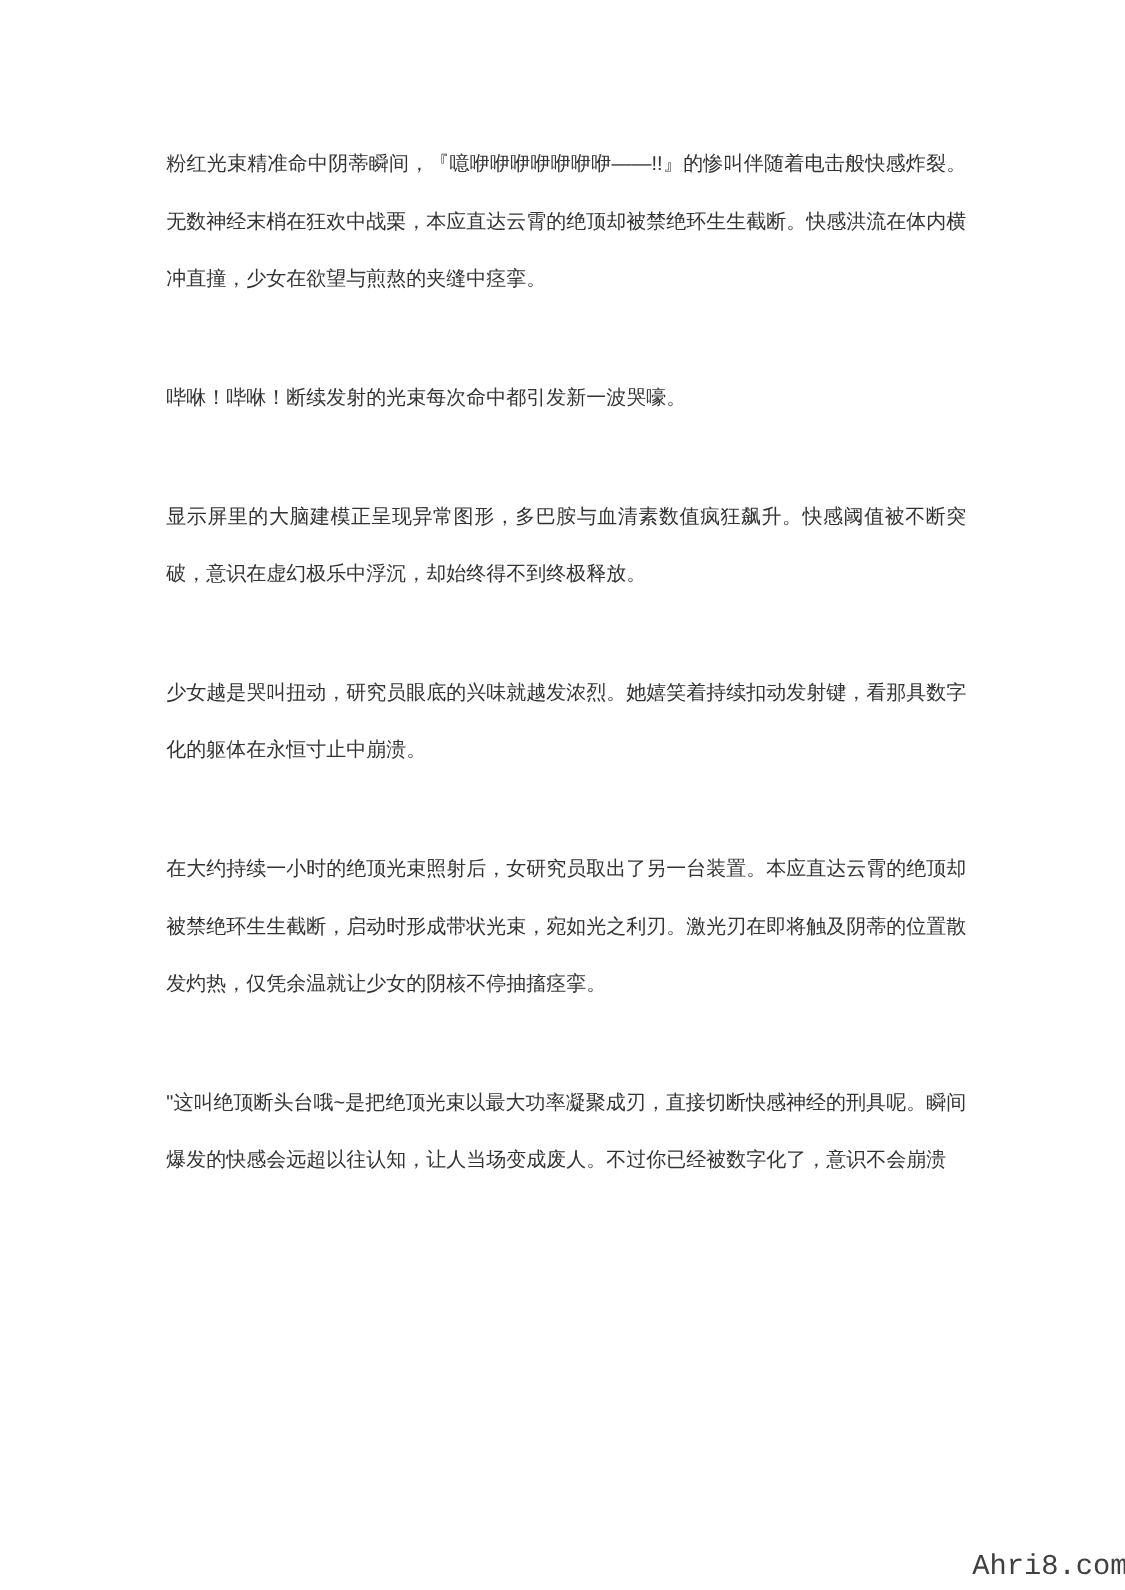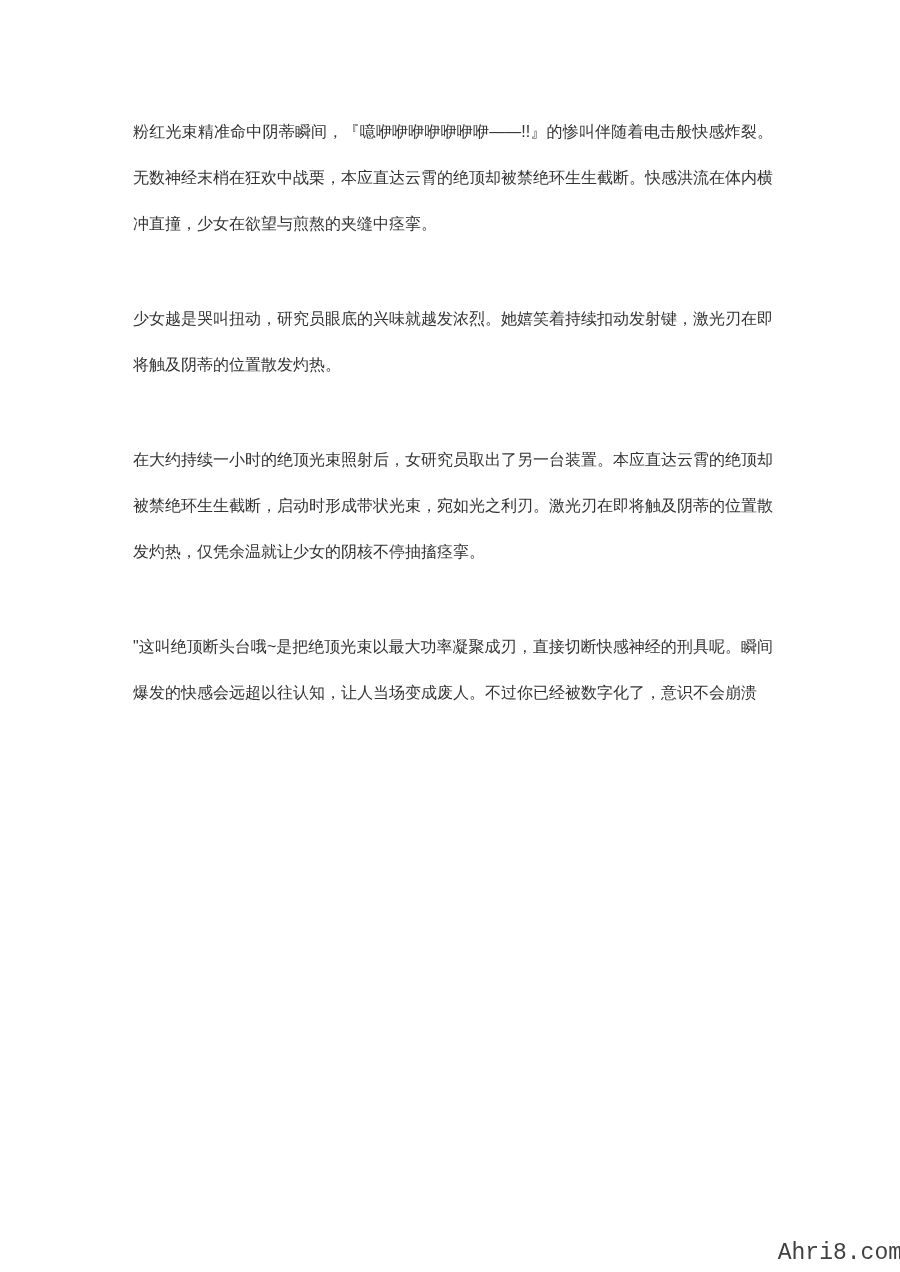--- a/index.html
+++ b/index.html
@@ -43,18 +43,20 @@
     color: #404040;
     white-space: nowrap;
   }
 </style>
 </head>
 <body>
 
 <div class="page">
   <div class="content">
     <p>粉红光束精准命中阴蒂瞬间，『噫咿咿咿咿咿咿咿——!!』的惨叫伴随着电击般快感炸裂。无数神经末梢在狂欢中战栗，本应直达云霄的绝顶却被禁绝环生生截断。快感洪流在体内横冲直撞，少女在欲望与煎熬的夹缝中痉挛。</p>
-    <p>少女越是哭叫扭动，研究员眼底的兴味就越发浓烈。她嬉笑着持续扣动发射键，激光刃在即将触及阴蒂的位置散发灼热。</p>
+    <p>哔咻！哔咻！断续发射的光束每次命中都引发新一波哭嚎。</p>
+    <p>显示屏里的大脑建模正呈现异常图形，多巴胺与血清素数值疯狂飙升。快感阈值被不断突破，意识在虚幻极乐中浮沉，却始终得不到终极释放。</p>
+    <p>少女越是哭叫扭动，研究员眼底的兴味就越发浓烈。她嬉笑着持续扣动发射键，看那具数字化的躯体在永恒寸止中崩溃。</p>
     <p>在大约持续一小时的绝顶光束照射后，女研究员取出了另一台装置。本应直达云霄的绝顶却被禁绝环生生截断，启动时形成带状光束，宛如光之利刃。激光刃在即将触及阴蒂的位置散发灼热，仅凭余温就让少女的阴核不停抽搐痉挛。</p>
     <p>"这叫绝顶断头台哦~是把绝顶光束以最大功率凝聚成刃，直接切断快感神经的刑具呢。瞬间爆发的快感会远超以往认知，让人当场变成废人。不过你已经被数字化了，意识不会崩溃</p>
   </div>
   <div class="watermark">Ahri8.com</div>
 </div>
 
 </body></html>

